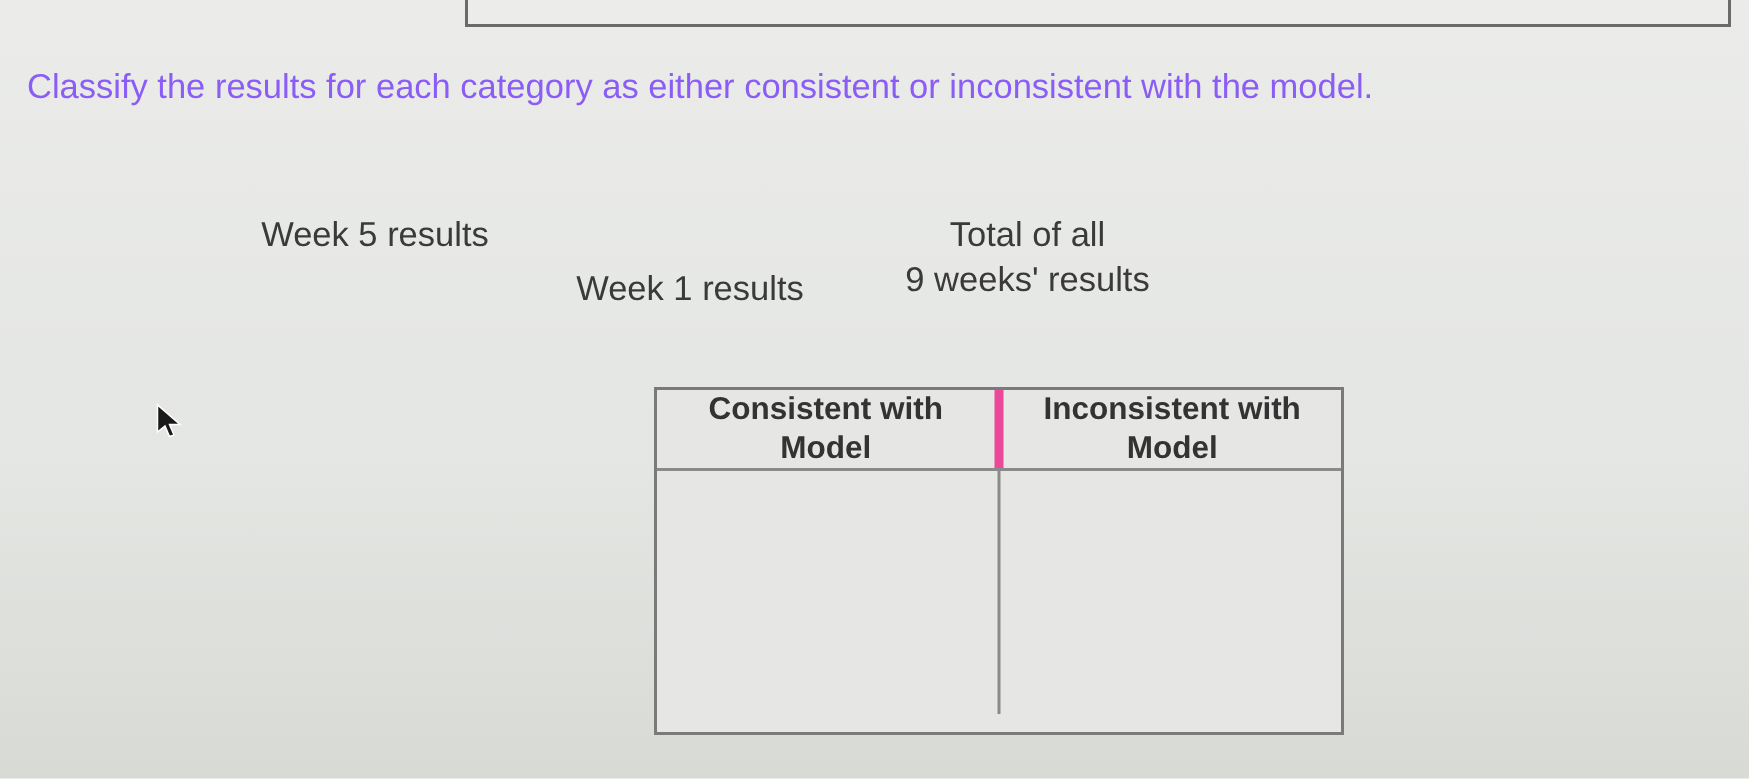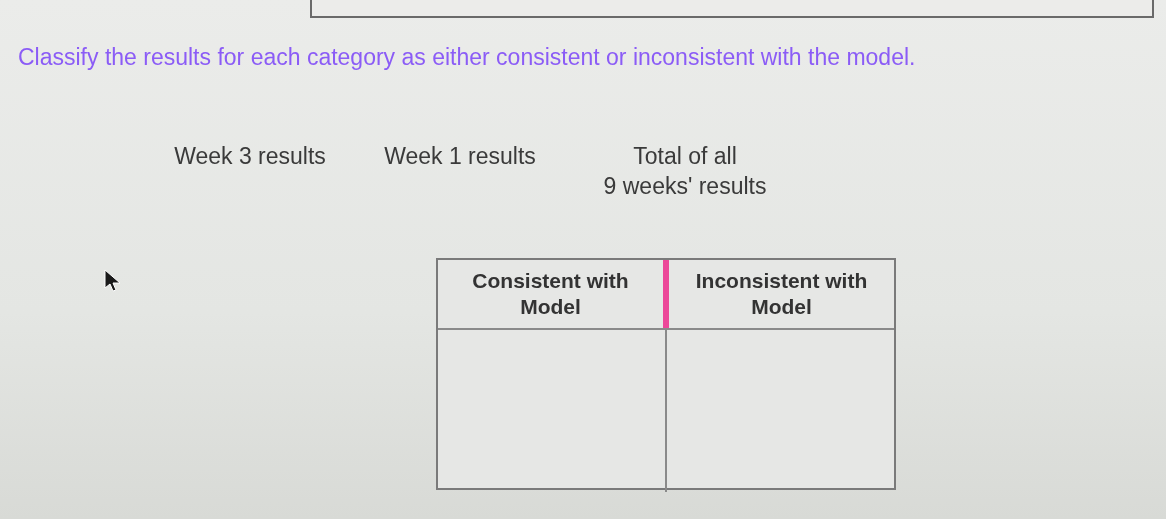--- a/index.html
+++ b/index.html
@@ -41,34 +41,34 @@
   }
   .label-item {
     font-size: 23px;
     color: #3a3a3a;
     text-align: center;
     line-height: 1.3;
     white-space: pre-line;
   }
   .l1 { width: 170px; }
   .l2 { width: 170px; }
-  .l3 { width: 170px; }
+  .l3 { width: 170px; margin-top: 36px; }
   .l4 { width: 200px; }
   .table-wrap {
     position: absolute;
     top: 258px;
     left: 436px;
     width: 460px;
     height: 232px;
     border: 2px solid #7a7a7a;
     background: #e6e7e5;
   }
   .table-header {
     display: flex;
-    height: 70px;
+    height: 54px;
     border-bottom: 2px solid #8a8a8a;
   }
   .th {
     flex: 1;
     display: flex;
     align-items: center;
     justify-content: center;
     text-align: center;
     font-weight: 700;
     font-size: 21px;
@@ -95,21 +95,21 @@
   }
 </style>
 </head>
 <body>
 
 <div class="top-border"></div>
 
 <div class="instruction">Classify the results for each category as either consistent or inconsistent with the model.</div>
 
 <div class="labels-row">
-  <div class="label-item l2">Week 3 results</div>
+  <div class="label-item l2">Week 5 results</div>
   <div class="label-item l3">Week 1 results</div>
   <div class="label-item l4">Total of all
 9 weeks' results</div>
 </div>
 
 <div class="table-wrap">
   <div class="table-header">
     <div class="th">Consistent with
 Model</div>
     <div class="th">Inconsistent with

